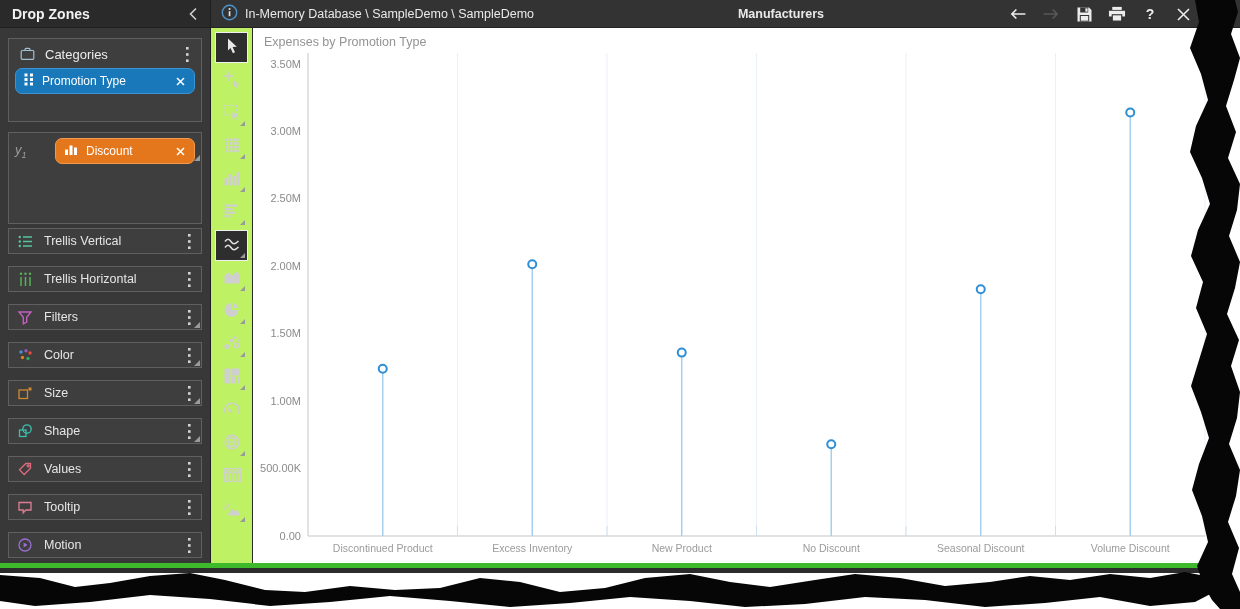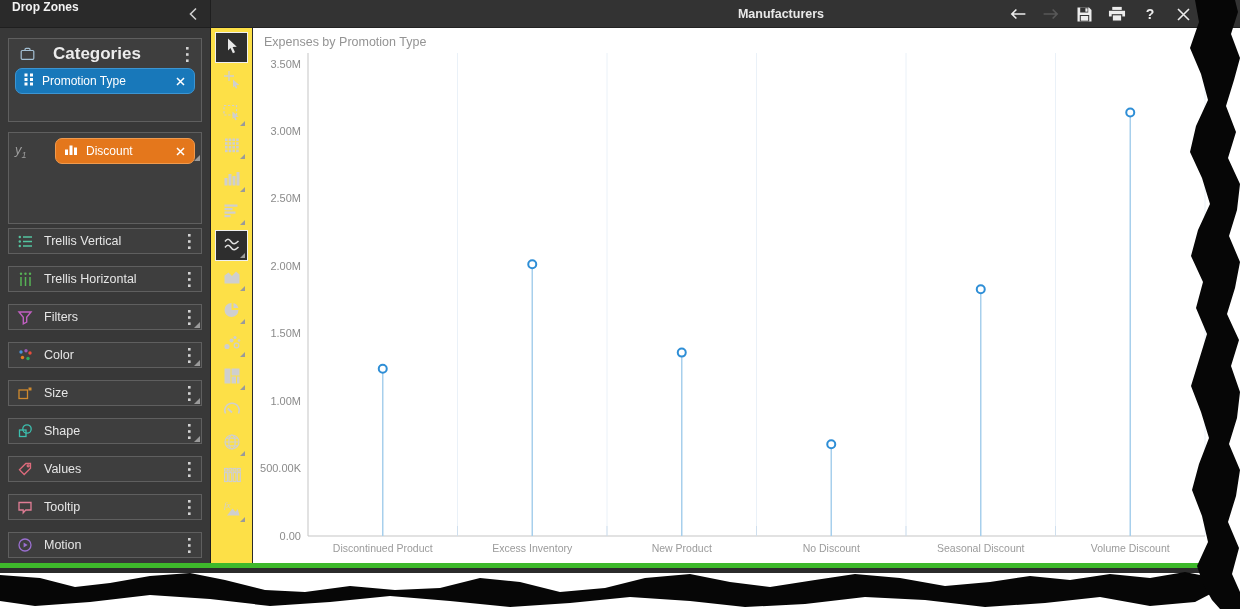--- a/index.html
+++ b/index.html
@@ -1,25 +1,25 @@
 <!DOCTYPE html>
 <html><head>
 <meta charset="utf-8">
 <style>
   html,body{margin:0;padding:0;background:#fff;font-family:"Liberation Sans",sans-serif;}
   .screen{position:relative;width:1240px;height:609px;background:#fff;overflow:hidden;}
 
   
   .sidebar{position:absolute;left:0;top:0;width:211px;height:563px;background:#383838;border-right:1px solid #1f1f1f;box-sizing:border-box;}
-  .sidebar-header{height:28px;background:#2a2a2a;border-bottom:1px solid #1f1f1f;display:flex;justify-content:space-between;padding:0 12px;color:#f2f2f2;font-size:12px;font-weight:bold;box-sizing:border-box;}
+  .sidebar-header{height:28px;background:#2a2a2a;border-bottom:1px solid #1f1f1f;display:flex;align-items:center;justify-content:space-between;padding:0 12px;color:#f2f2f2;font-size:14px;font-weight:bold;box-sizing:border-box;}
   .chev{display:flex;align-items:center;cursor:pointer;}
   .zone-box{margin:10px 8px 0;background:#3e3e3e;border:1px solid #5f5f5f;box-sizing:border-box;position:relative;padding:3px 5px;}
   .zone-box.categories{height:84px;}
   .zone-box.values{height:92px;}
-  .zb-header{display:flex;align-items:center;gap:17px;height:24px;padding:0 4px;color:#ececec;font-size:17px;font-weight:bold;}
+  .zb-header{display:flex;align-items:center;gap:9px;height:24px;padding:0 4px;color:#ececec;font-size:13px;}
   .zb-header .menu-dots,.zone-row .menu-dots{margin-left:auto;display:flex;align-items:center;cursor:pointer;padding:2px;}
   .pill{height:26px;border-radius:7px;display:flex;align-items:center;gap:8px;padding:0 8px;color:#fff;font-size:12px;box-sizing:border-box;cursor:pointer;}
   .pill .pill-x{margin-left:auto;display:flex;align-items:center;cursor:pointer;}
   .pill.blue{background:#1878BA;border:1px solid #3c95d2;margin:2px 1px 0;}
   .pill.orange{background:#E4771C;border:1px solid #f09a4e;flex:1;}
   .value-row{display:flex;align-items:center;gap:24px;margin-top:2px;padding:0 1px;}
   .y-axis-label{color:#9d9d9d;font-size:13px;font-style:italic;width:16px;}
   .y-axis-label sub{font-size:9px;}
   .zone-row{height:26px;margin:4px 8px 12px;background:#3e3e3e;border:1px solid #5f5f5f;box-sizing:border-box;display:flex;align-items:center;gap:10px;padding:0 7px;color:#e6e6e6;font-size:12.5px;position:relative;cursor:pointer;}
   .zicon{width:18px;display:flex;justify-content:center;}
@@ -29,21 +29,21 @@
   
   .topbar{position:absolute;left:211px;top:0;width:1029px;height:28px;background:#333;border-bottom:1px solid #232323;box-sizing:border-box;color:#e9e9e9;}
   .breadcrumb-wrap{position:absolute;left:10px;top:0;height:28px;display:flex;align-items:center;gap:7px;font-size:12.5px;}
   .topbar-title{position:absolute;left:430px;width:280px;top:0;height:28px;display:flex;align-items:center;justify-content:center;font-size:12.5px;font-weight:bold;}
   .tb-actions{position:absolute;right:48px;top:0;height:28px;display:flex;align-items:center;gap:15px;}
   .tb-action{display:flex;align-items:center;justify-content:center;width:18px;height:20px;cursor:pointer;}
   .tb-action.disabled{cursor:default;}
   .txt-icon{font-size:14px;font-weight:bold;color:#ececec;}
 
   
-  .toolcol{position:absolute;left:211px;top:28px;width:42px;height:535px;background:#fde047;border-right:1px solid #2a2a2a;box-sizing:border-box;display:flex;flex-direction:column;align-items:center;padding-top:4px;gap:2px;}
+  .toolcol{position:absolute;left:211px;top:28px;width:42px;height:535px;background:#bef264;border-right:1px solid #2a2a2a;box-sizing:border-box;display:flex;flex-direction:column;align-items:center;padding-top:4px;gap:2px;}
   .tool{width:33px;height:31px;display:flex;align-items:center;justify-content:center;position:relative;border:1px solid transparent;box-sizing:border-box;cursor:pointer;}
   .tool.selected{border:1px solid #f0f0f0;background:#2e2e2e;}
   .tool.flyout::after{content:"";position:absolute;right:2px;bottom:2px;border-left:5px solid transparent;border-bottom:5px solid #9a9a9a;}
 
   
   .chart-panel{position:absolute;left:254px;top:28px;width:956px;height:535px;background:#fff;}
   .chart-title{position:absolute;left:10px;top:7px;color:#949494;font-size:12.5px;z-index:2;}
   #chart-svg{position:absolute;left:0;top:0;}
 
   
@@ -272,20 +272,28 @@
               <rect x="1" y="1" width="2.6" height="2.6"></rect>
               <rect x="1" y="7.2" width="2.6" height="2.6"></rect>
               <rect x="1" y="13.4" width="2.6" height="2.6"></rect>
             </svg>
           </span>
         </div>
       </div>
   </aside>
 
   <header class="topbar">
+    <div class="breadcrumb-wrap">
+      <span><svg width="17" height="17" viewBox="0 0 17 17">
+            <circle cx="8.5" cy="8.5" r="7.2" fill="none" stroke="#4f93c7" stroke-width="1.4"></circle>
+            <rect x="7.7" y="7.2" width="1.7" height="5" fill="#d9e6f0"></rect>
+            <rect x="7.7" y="4.1" width="1.7" height="1.8" fill="#d9e6f0"></rect>
+          </svg></span>
+      <span>In-Memory Database \ SampleDemo \ SampleDemo</span>
+    </div>
     <div class="topbar-title">Manufacturers</div>
     <div class="tb-actions" id="tb-actions">
         <div class="tb-action">
           <svg width="22" height="16" viewBox="0 0 22 16" fill="none" stroke="#ececec" stroke-width="2">
             <path d="M20 8 H3.5 M9 2.5 L3.5 8 L9 13.5"></path>
           </svg>
         </div>
         <div class="tb-action disabled">
           <svg width="22" height="16" viewBox="0 0 22 16" fill="none" stroke="#585858" stroke-width="2">
             <path d="M2 8 H18.5 M13 2.5 L18.5 8 L13 13.5"></path>

